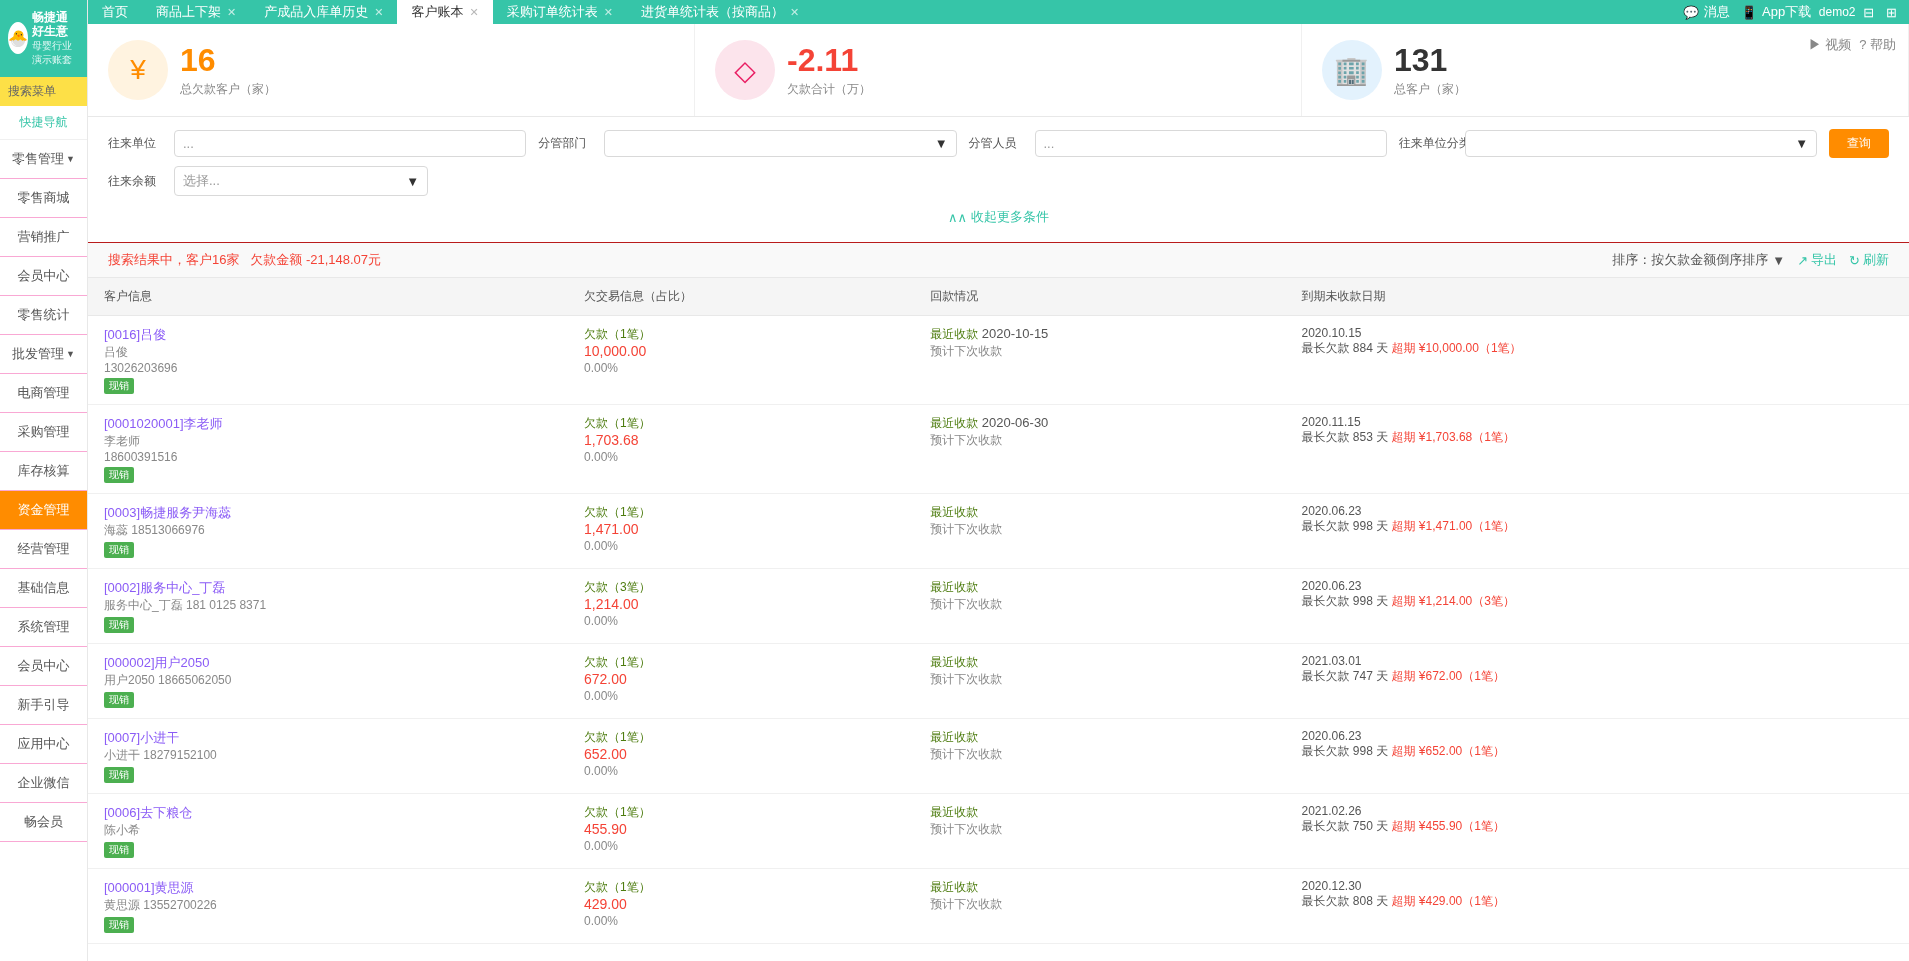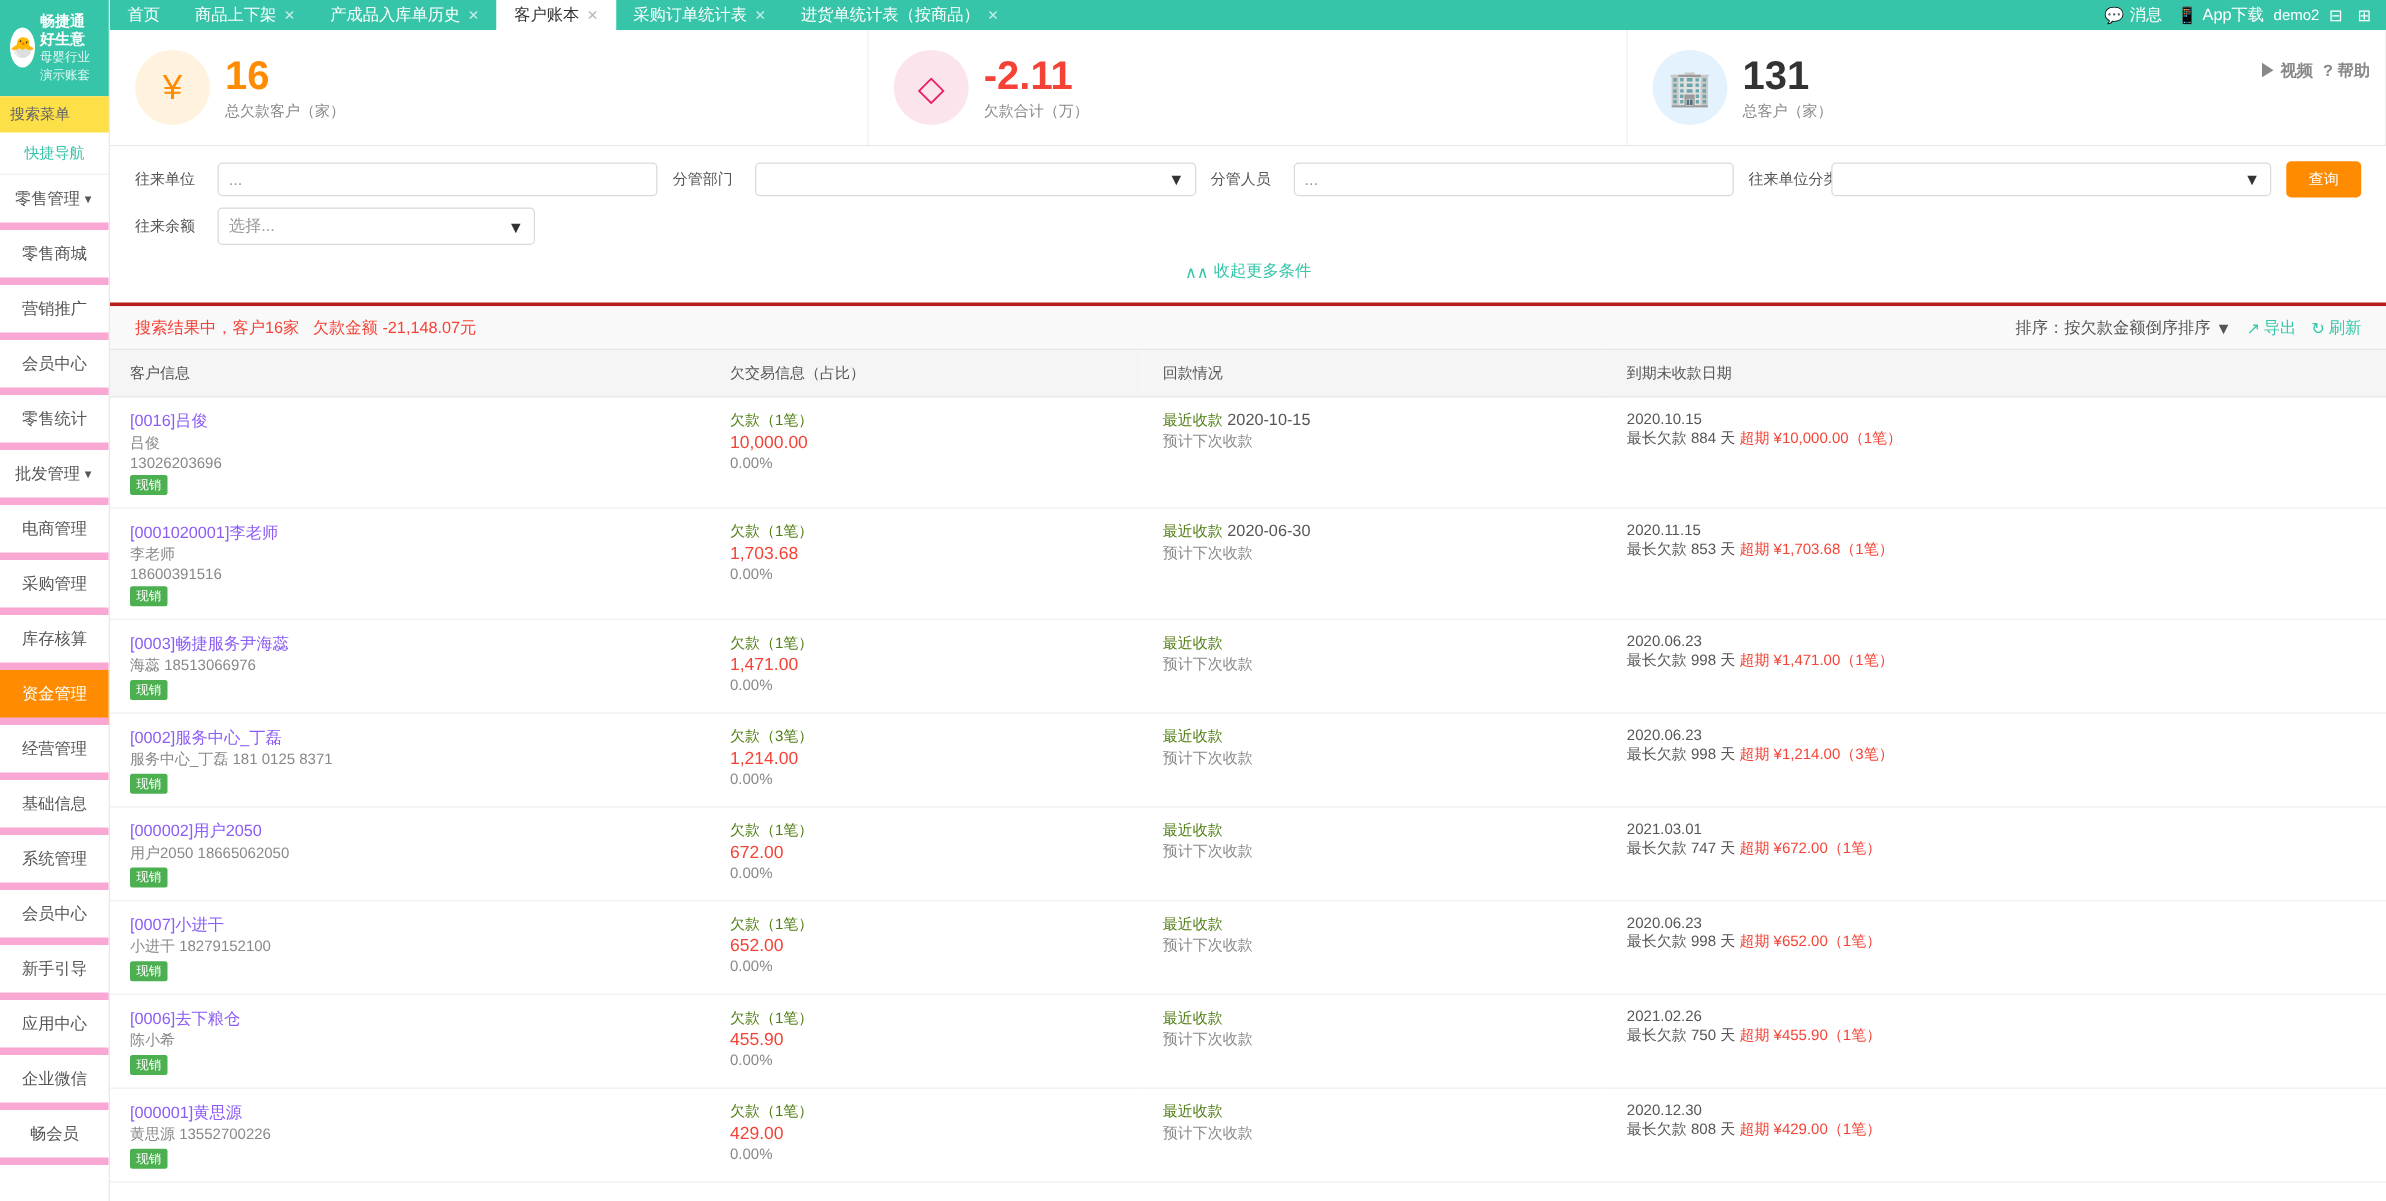--- a/index.html
+++ b/index.html
@@ -5,21 +5,21 @@
     * { box-sizing: border-box; margin: 0; padding: 0; font-family: 'Microsoft YaHei', Arial, sans-serif; font-size: 13px; }
     body { background: #f5f5f5; display: flex; height: 961px; overflow: hidden; }
 
     
     .sidebar { width: 88px; background: #fff; display: flex; flex-direction: column; border-right: 1px solid #e8e8e8; flex-shrink: 0; }
     .sidebar-logo { background: #36c5a8; padding: 10px 8px; display: flex; align-items: center; gap: 4px; }
     .sidebar-logo-icon { width: 32px; height: 32px; background: #fff; border-radius: 50%; display: flex; align-items: center; justify-content: center; font-size: 16px; }
     .sidebar-logo-text { color: #fff; font-size: 12px; font-weight: bold; line-height: 1.2; }
     .sidebar-search { padding: 6px 8px; background: #fde047; color: #666; font-size: 12px; cursor: pointer; }
     .sidebar-nav { flex: 1; overflow-y: auto; }
-    .sidebar-item { padding: 10px 4px; text-align: center; color: #555; cursor: pointer; border-bottom: 6px solid #f9a8d4; }
+    .sidebar-item { padding: 10px 4px; text-align: center; color: #555; cursor: pointer; border-bottom: 1px solid #f9a8d4; }
     .sidebar-item.active { background: #ff8c00; color: #fff; }
     .sidebar-item-with-arrow { display: flex; align-items: center; justify-content: center; gap: 2px; }
 
     
     .main { flex: 1; display: flex; flex-direction: column; overflow: hidden; }
 
     
     .top-nav { background: #36c5a8; display: flex; align-items: center; height: 24px; }
     .tab { padding: 0 14px; height: 40px; display: flex; align-items: center; color: #fff; cursor: pointer; font-size: 13px; gap: 6px; white-space: nowrap; }
     .tab.active { background: #fff; color: #333; }
@@ -34,24 +34,24 @@
     .summary-card-icon { width: 60px; height: 60px; border-radius: 50%; display: flex; align-items: center; justify-content: center; font-size: 28px; }
     .icon-orange { background: #fff3e0; color: #ff8c00; }
     .icon-pink { background: #fce4ec; color: #e91e63; }
     .icon-blue { background: #e3f2fd; color: #1e88e5; }
     .summary-info { }
     .summary-num { font-size: 32px; font-weight: bold; }
     .num-red { color: #f44336; }
     .num-orange { color: #ff8c00; }
     .num-dark { color: #333; }
     .summary-label { color: #888; font-size: 12px; margin-top: 2px; }
-    .summary-card-actions { position: absolute; top: 24px; right: 12px; display: flex; gap: 8px; font-size: 12px; color: #888; font-weight: bold; }
-
-    
-    .filter-area { background: #fff; padding: 12px 20px; border-bottom: 3px solid #b91c1c; }
+    .summary-card-actions { position: absolute; top: 12px; right: 12px; display: flex; gap: 8px; font-size: 12px; color: #888; }
+
+    
+    .filter-area { background: #fff; padding: 12px 20px; border-bottom: 1px solid #b91c1c; }
     .filter-row { display: flex; align-items: center; gap: 12px; margin-bottom: 8px; }
     .filter-item { display: flex; align-items: center; gap: 6px; flex: 1; }
     .filter-label { color: #555; font-size: 12px; white-space: nowrap; width: 60px; }
     .filter-input { flex: 1; border: 1px solid #d9d9d9; border-radius: 4px; padding: 5px 8px; color: #333; background: #fff; display: flex; align-items: center; justify-content: space-between; cursor: pointer; }
     .filter-input-text { color: #999; }
     .filter-btn { background: #ff8c00; color: #fff; border: none; border-radius: 4px; padding: 6px 18px; cursor: pointer; font-size: 12px; }
     .collapse-row { display: flex; justify-content: center; padding: 4px 0; }
     .collapse-btn { color: #36c5a8; cursor: pointer; font-size: 12px; display: flex; align-items: center; gap: 4px; }
 
     

